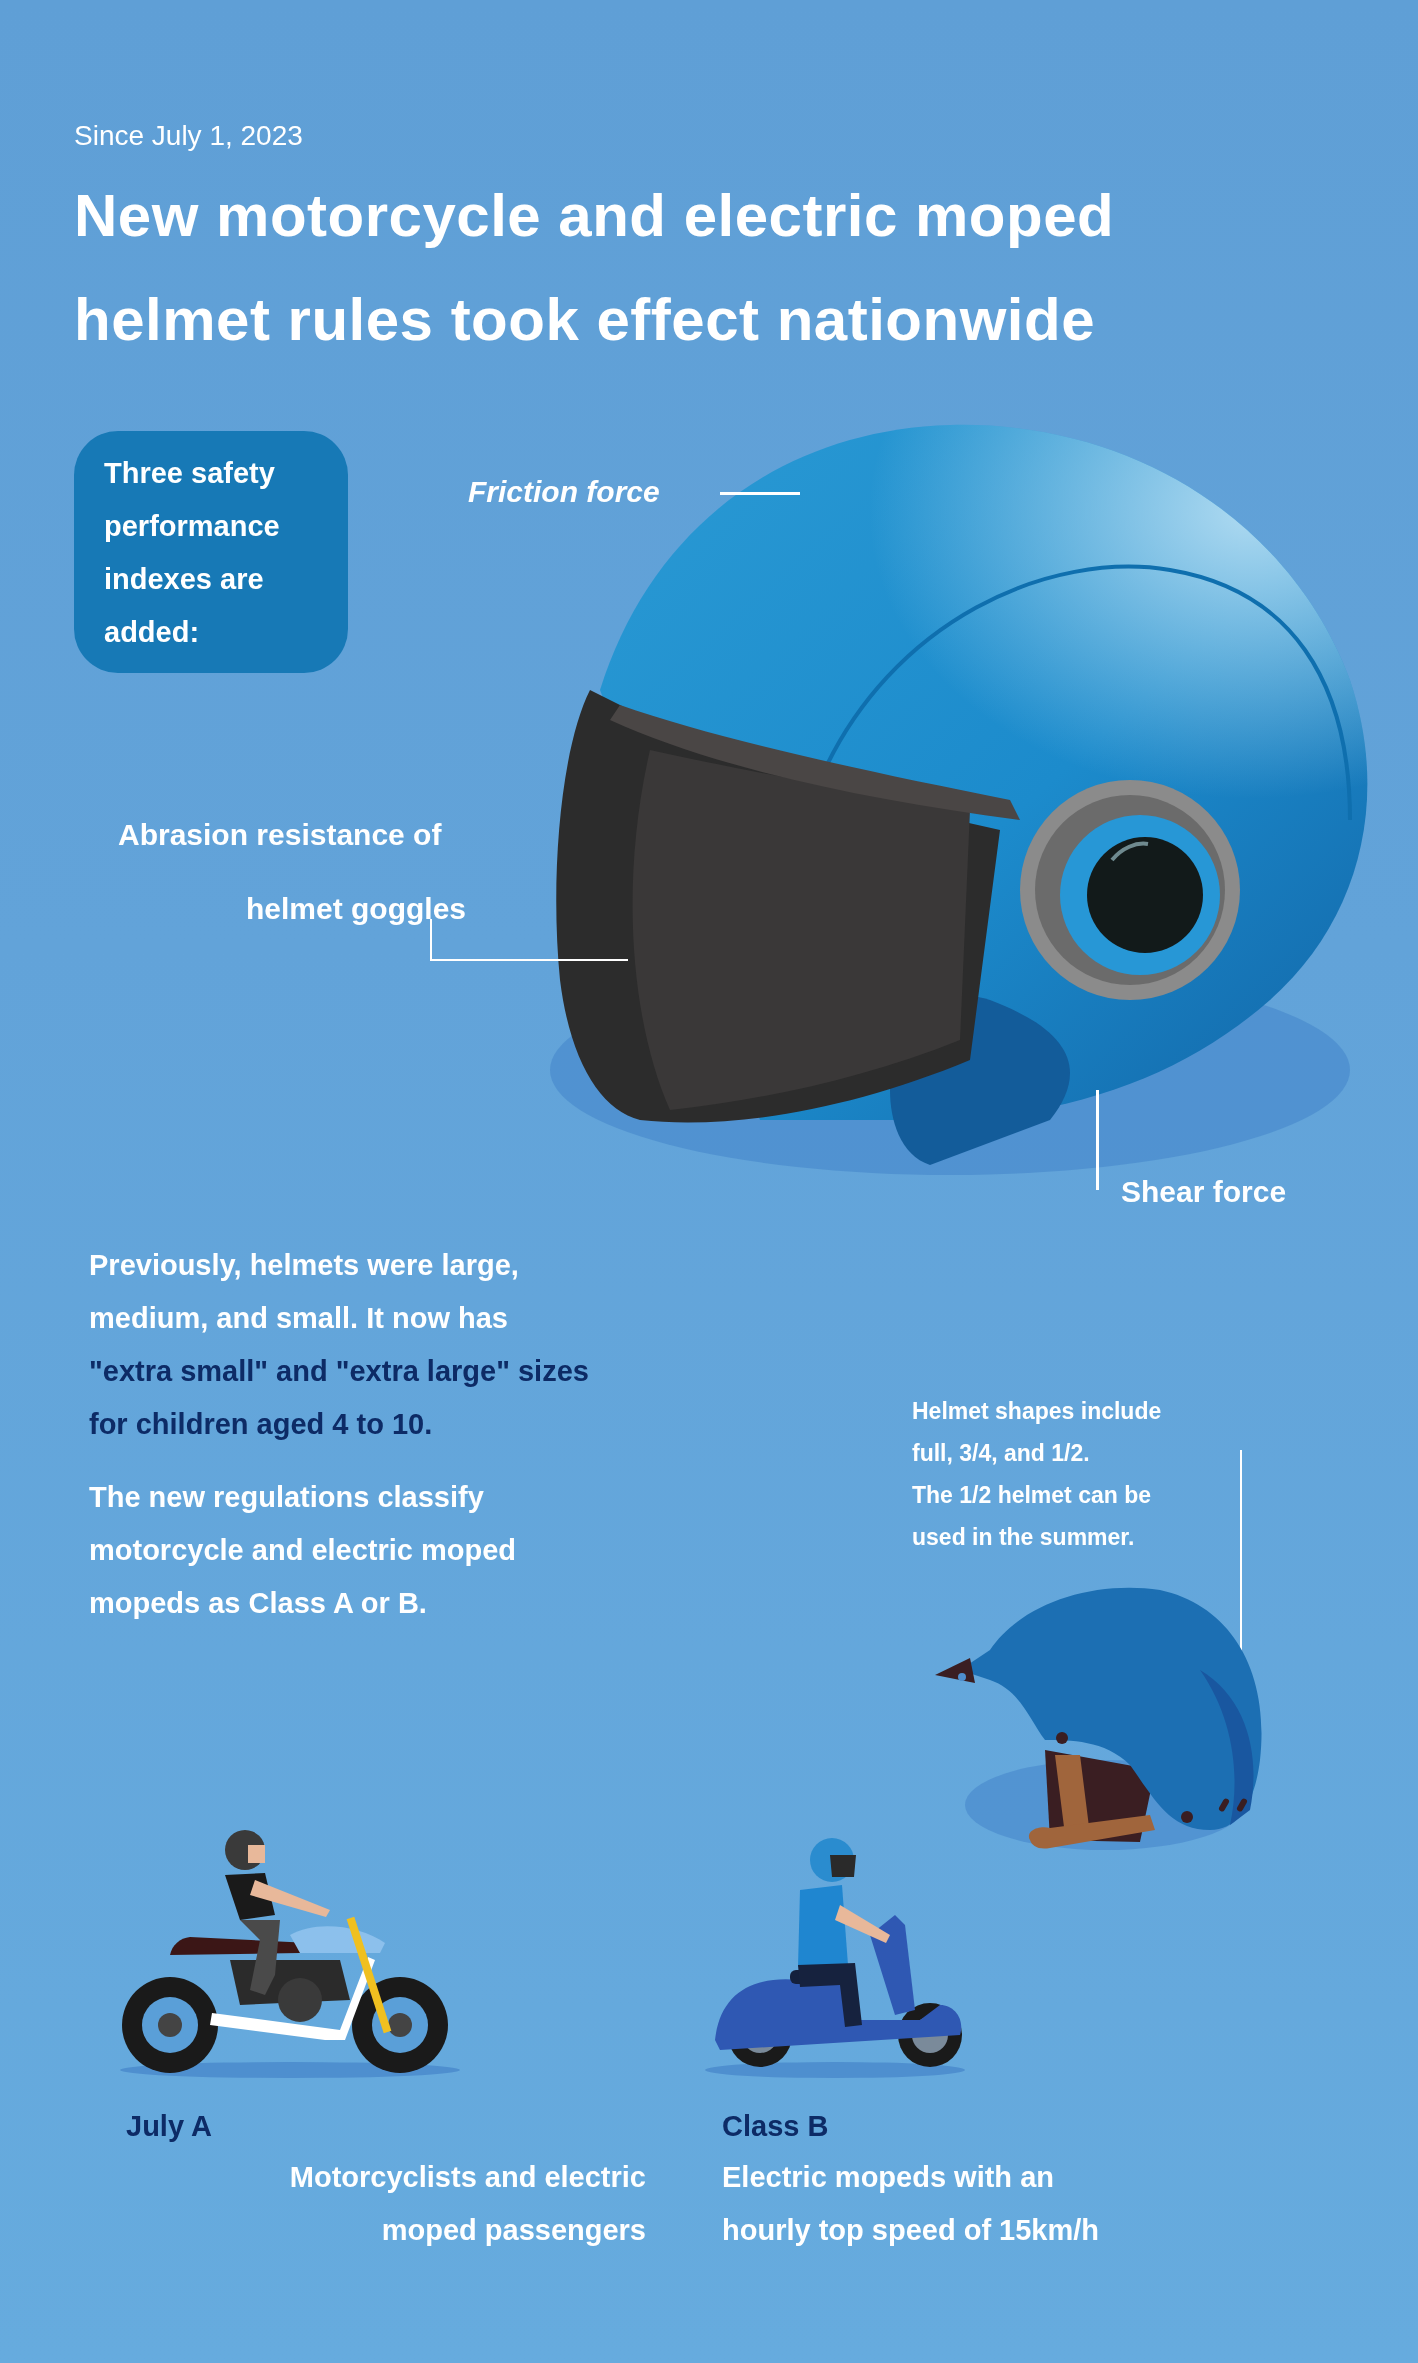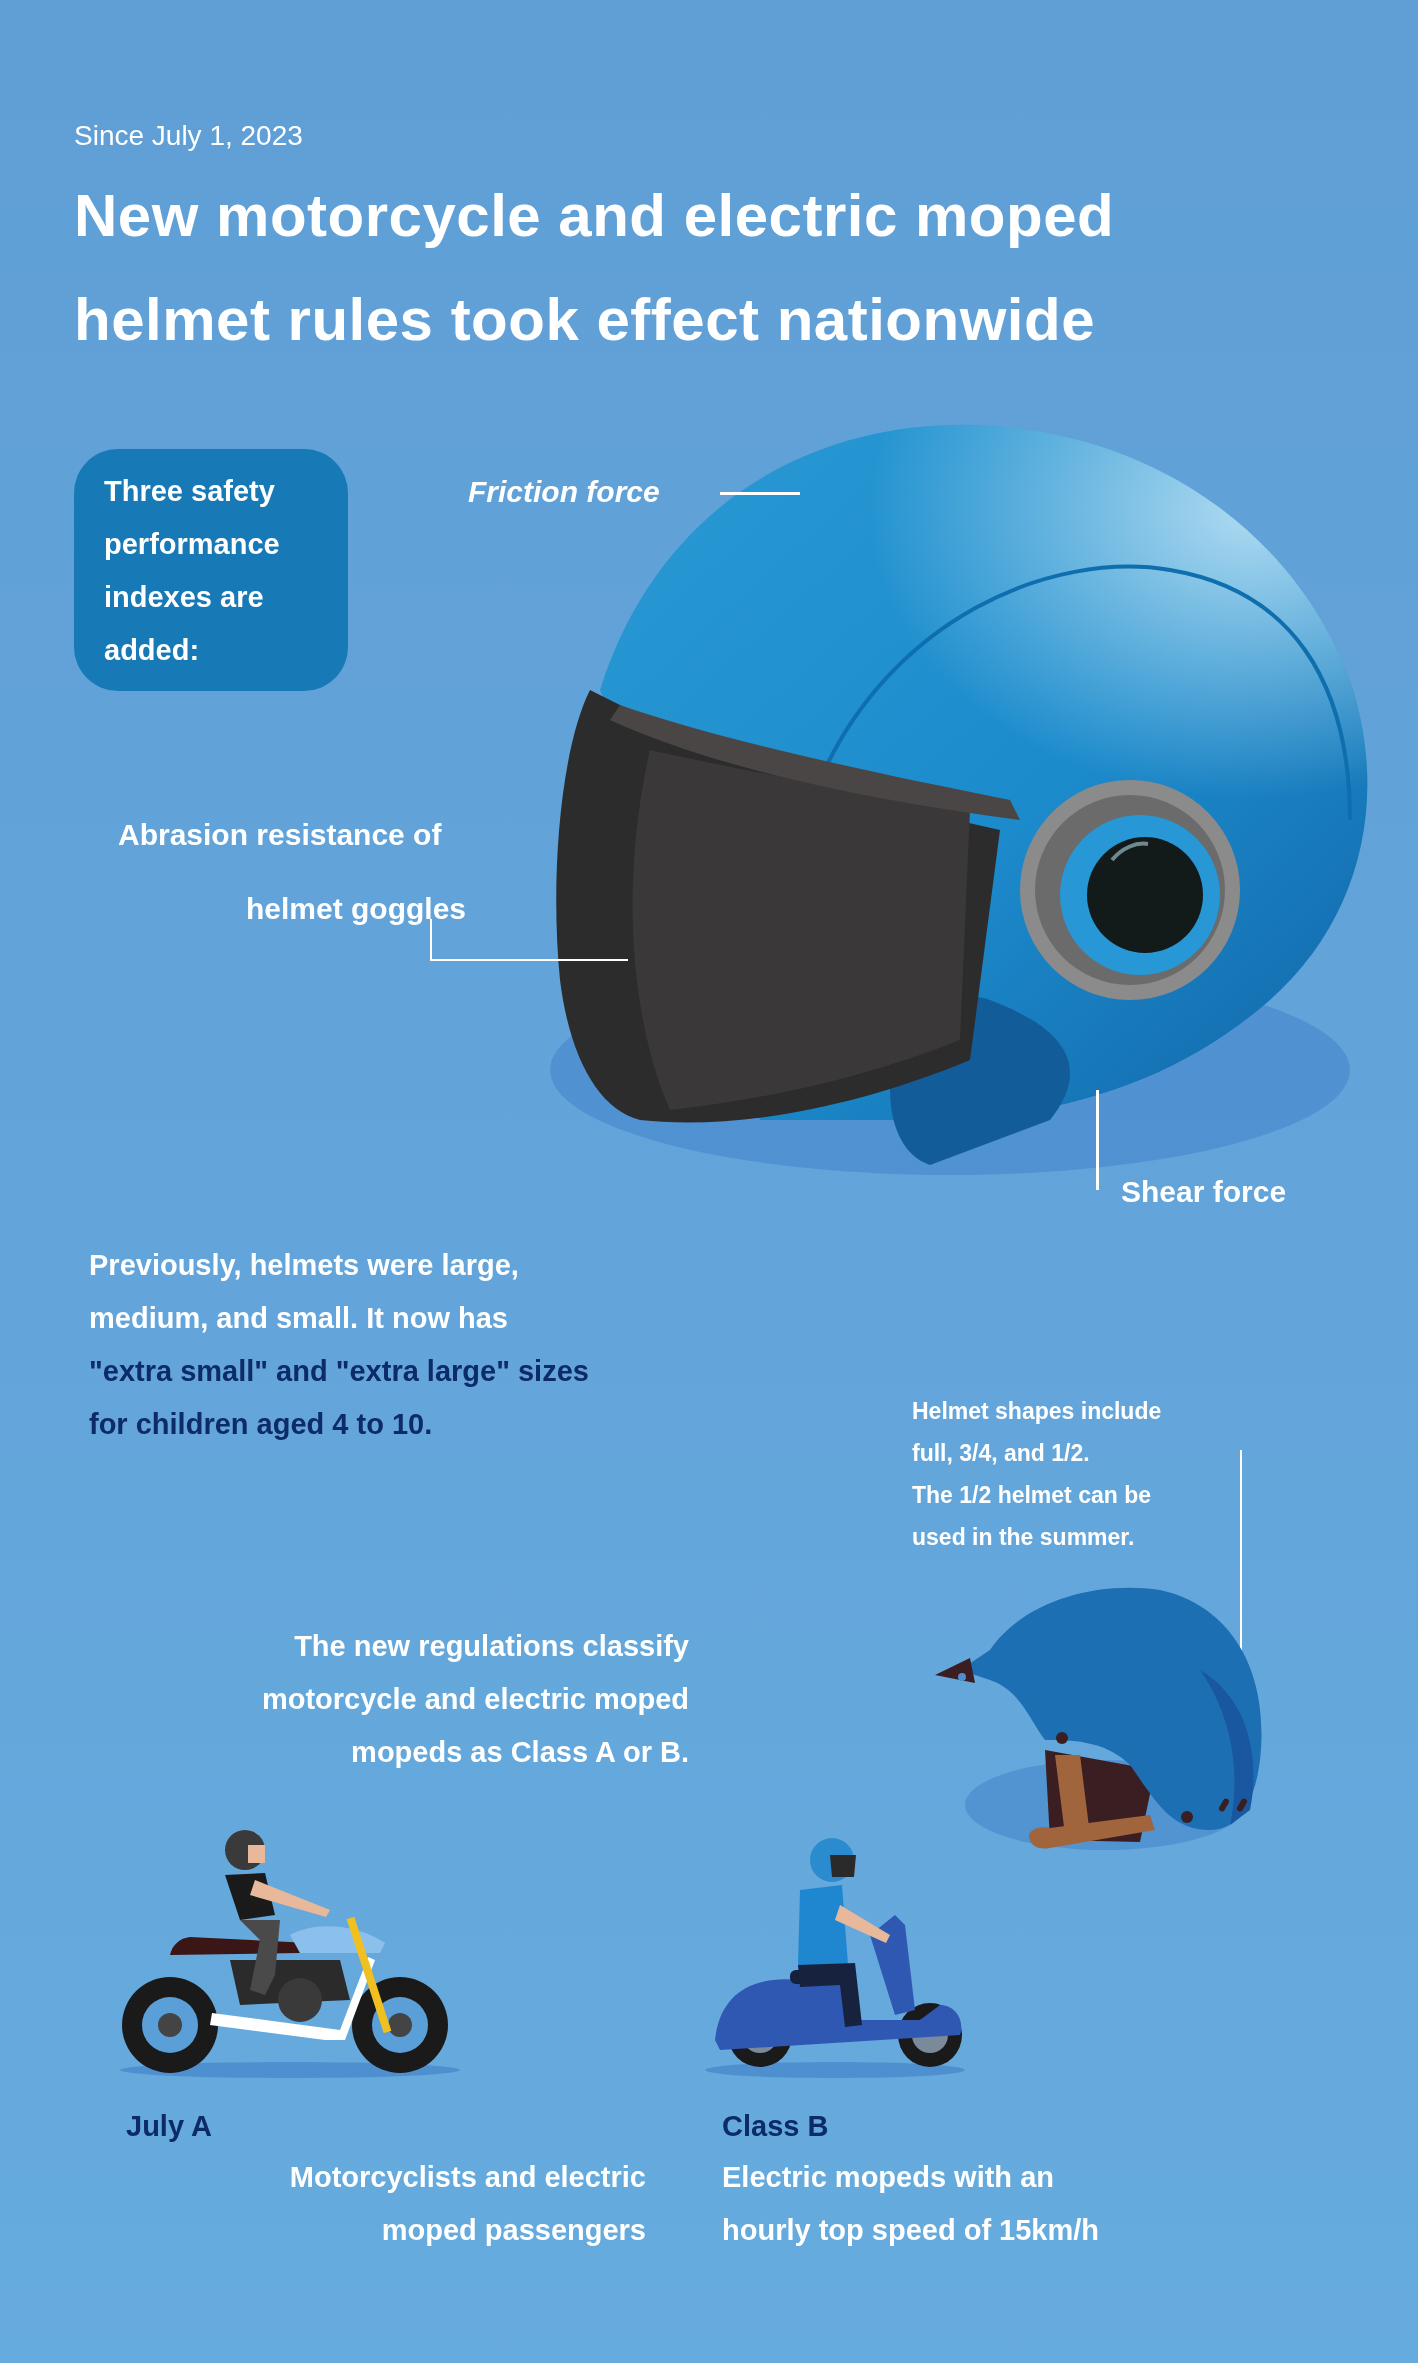--- a/index.html
+++ b/index.html
@@ -7,21 +7,21 @@
     width: 1418px; height: 2363px; position: relative; overflow: hidden;
     background: linear-gradient(180deg, #5f9fd6 0%, #62a3d9 40%, #66abde 100%);
     font-family: "Liberation Sans", sans-serif;
   }
   .abs { position: absolute; }
   .white { color: #ffffff; }
   .navy { color: #0d2b66; }
   .since { left: 74px; top: 120px; font-size: 28px; color: #fff; }
   .title { left: 74px; top: 164px; width: 1300px; font-size: 60px; line-height: 104px; font-weight: bold; color: #fff; letter-spacing: 0.5px; }
   .safety-box {
-    left: 74px; top: 449px; width: 274px; height: 242px; border-radius: 44px;
+    left: 74px; top: 431px; width: 274px; height: 242px; border-radius: 44px;
     background: #1779b6; box-sizing: border-box; padding: 16px 18px 0 30px;
   }
   .safety-box span { display: block; color: #fff; font-weight: bold; font-size: 29px; line-height: 53px; }
   .label { color: #fff; font-weight: bold; font-size: 30px; white-space: nowrap; }
   .line { background: #fff; }
   .para { font-weight: bold; font-size: 29px; line-height: 53px; }
   .para span { display: block; }
   .small-note { font-weight: bold; font-size: 23px; line-height: 42px; color: #fff; }
   .small-note span { display: block; }
   .class-title { font-weight: bold; font-size: 29px; color: #0d2b66; }
@@ -93,21 +93,21 @@
 </div>
 
 <div class="abs small-note" style="left:912px; top:1390px; width:340px;">
   <span>Helmet shapes include</span>
   <span>full, 3/4, and 1/2.</span>
   <span>The 1/2 helmet can be</span>
   <span>used in the summer.</span>
 </div>
 <div class="abs line" style="left:1240px; top:1450px; width:2px; height:232px;"></div>
 
-<div class="abs para white" style="left:89px; top:1620px; width:600px;text-align:right;">
+<div class="abs para white" style="left:89px; top:1471px; width:600px;">
   <span>The new regulations classify</span>
   <span>motorcycle and electric moped</span>
   <span>mopeds as Class A or B.</span>
 </div>
 
 <div class="abs" style="left:930px; top:1580px; width:340px; height:300px;">
   <svg width="340" height="300" viewBox="0 0 340 300">
     <ellipse cx="175" cy="225" rx="140" ry="45" fill="#4e8fcf" opacity="0.8"></ellipse>
     <path d="M115 170 L120 260 L210 262 L225 190 Z" fill="#3a1e22"></path>
     <path d="M125 175 L135 255 L160 255 L150 175 Z" fill="#a0653c"></path>

